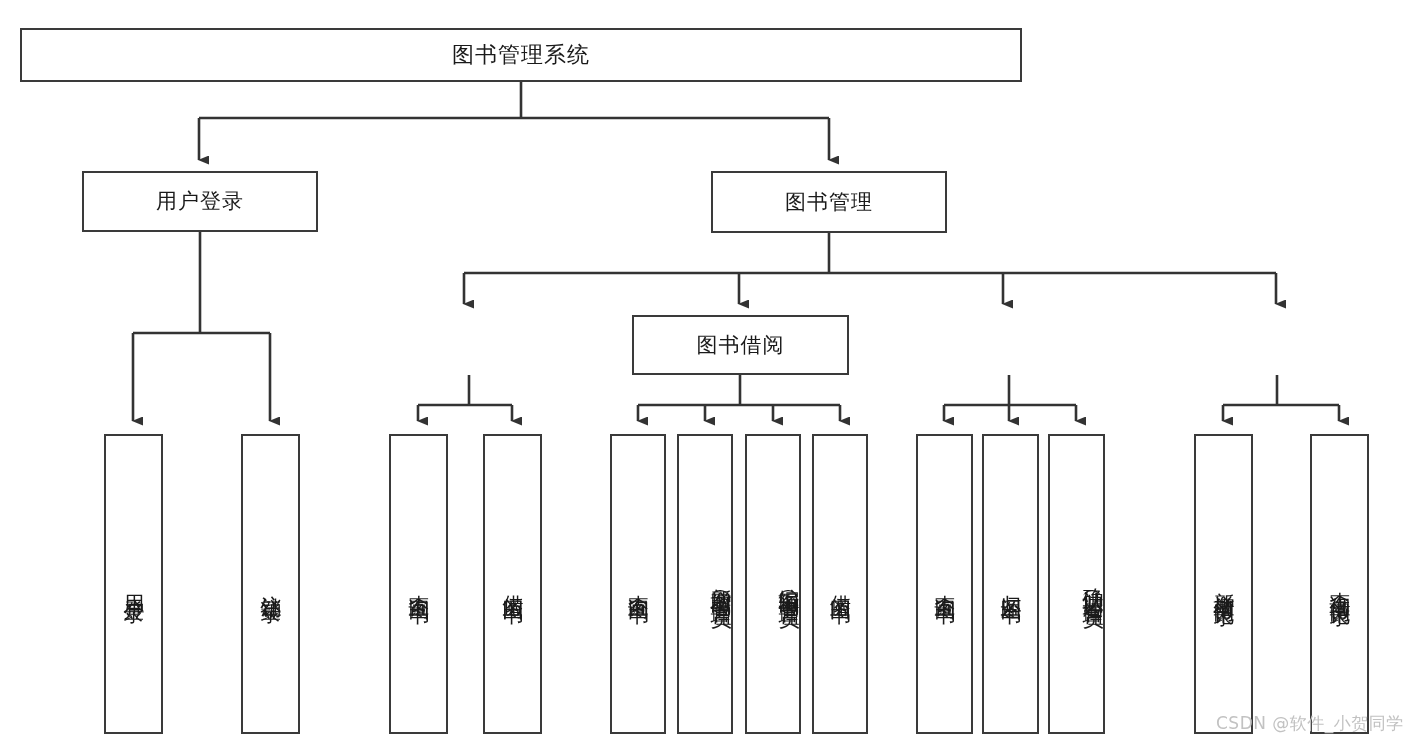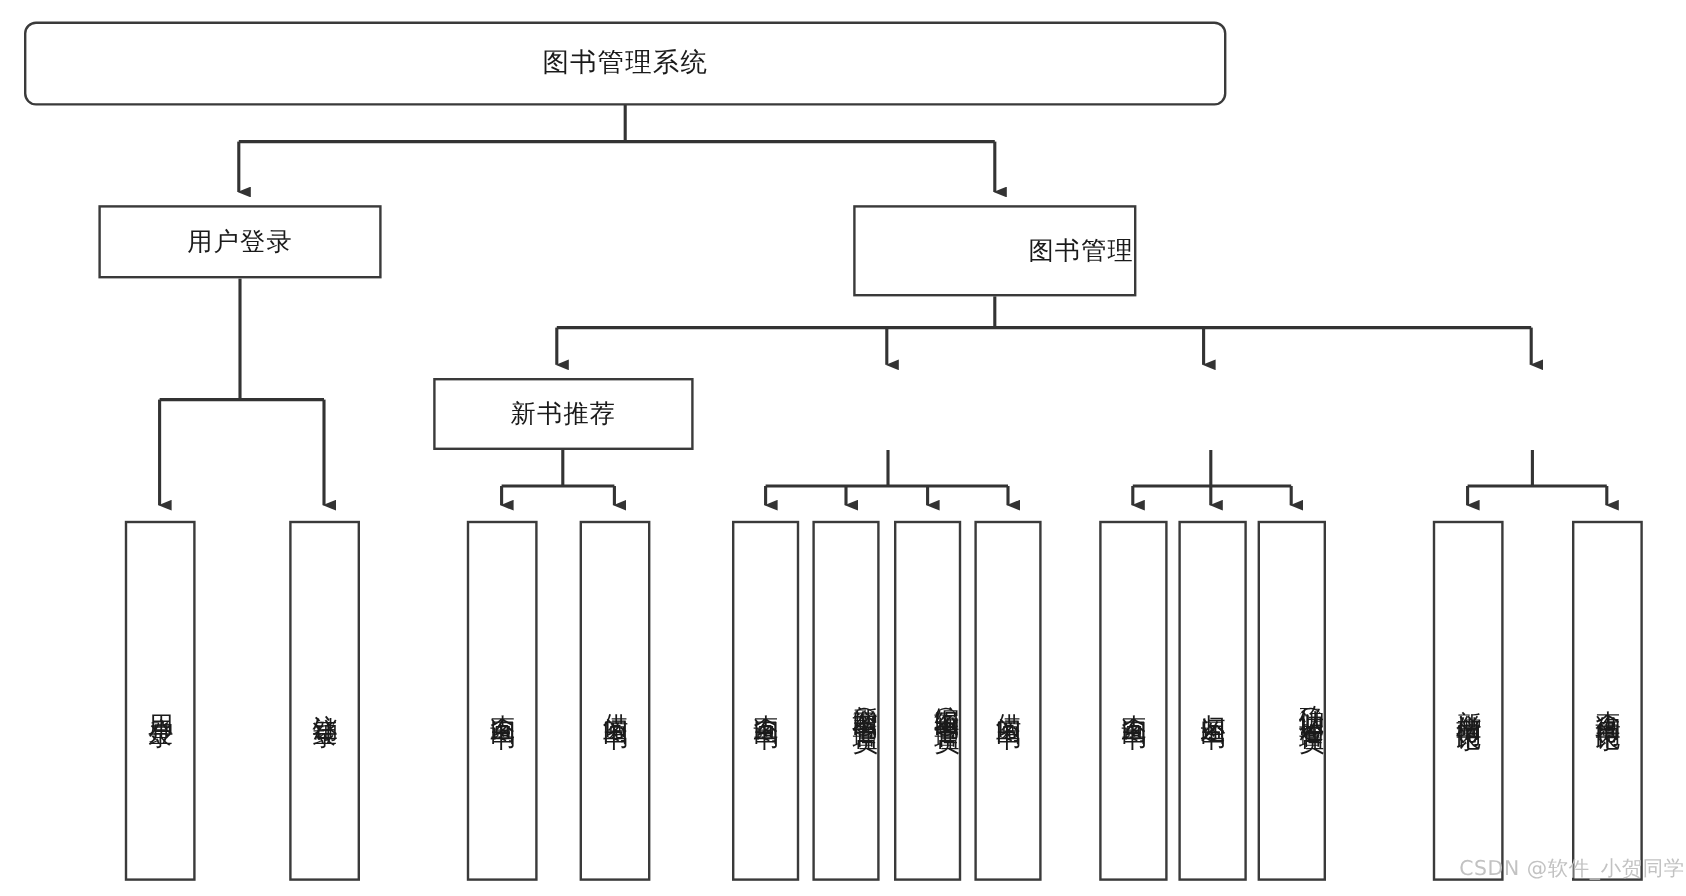--- a/index.html
+++ b/index.html
@@ -116,36 +116,36 @@
       <path d="M1009,405 L1009,421" marker-end="url(#arrow)"></path>
       <path d="M1076,405 L1076,421" marker-end="url(#arrow)"></path>
 
       <path d="M1277,375 L1277,405"></path>
       <path d="M1223,405 L1339,405"></path>
       <path d="M1223,405 L1223,421" marker-end="url(#arrow)"></path>
       <path d="M1339,405 L1339,421" marker-end="url(#arrow)"></path>
     </g>
   </svg>
 
-  <div class="node horiz" id="root-node" style="left:20px; top:18px; width:1002px; height:70px;border-radius:10px;">
+  <div class="node horiz" id="root-node" style="left:20px; top:28px; width:1002px; height:54px;">
     <span>图书管理系统</span>
   </div>
 
   <div class="node horiz" style="left:82px; top:171px; width:236px; height:61px;">
     <span>用户登录</span>
   </div>
 
-  <div class="node horiz" style="left:711px; top:171px; width:236px; height:76px;justify-content:flex-end;">
+  <div class="node horiz" style="left:711px; top:171px; width:236px; height:62px;">
     <span>图书管理</span>
   </div>
 
-  <div class="node horiz" style="left:361px; top:315px; width:217px; height:60px;">
-    <span>新书推荐</span>
-  </div>
-
+
+  <div class="node horiz" style="left:632px; top:315px; width:217px; height:60px;">
+    <span>图书借阅</span>
+  </div>
 
 
 
   <div class="node vert centered" style="left:104px; top:434px; width:59px; height:300px;">
     <span>用户登录</span>
   </div>
 
   <div class="node vert centered" style="left:241px; top:434px; width:59px; height:300px;">
     <span>注销登录</span>
   </div>

